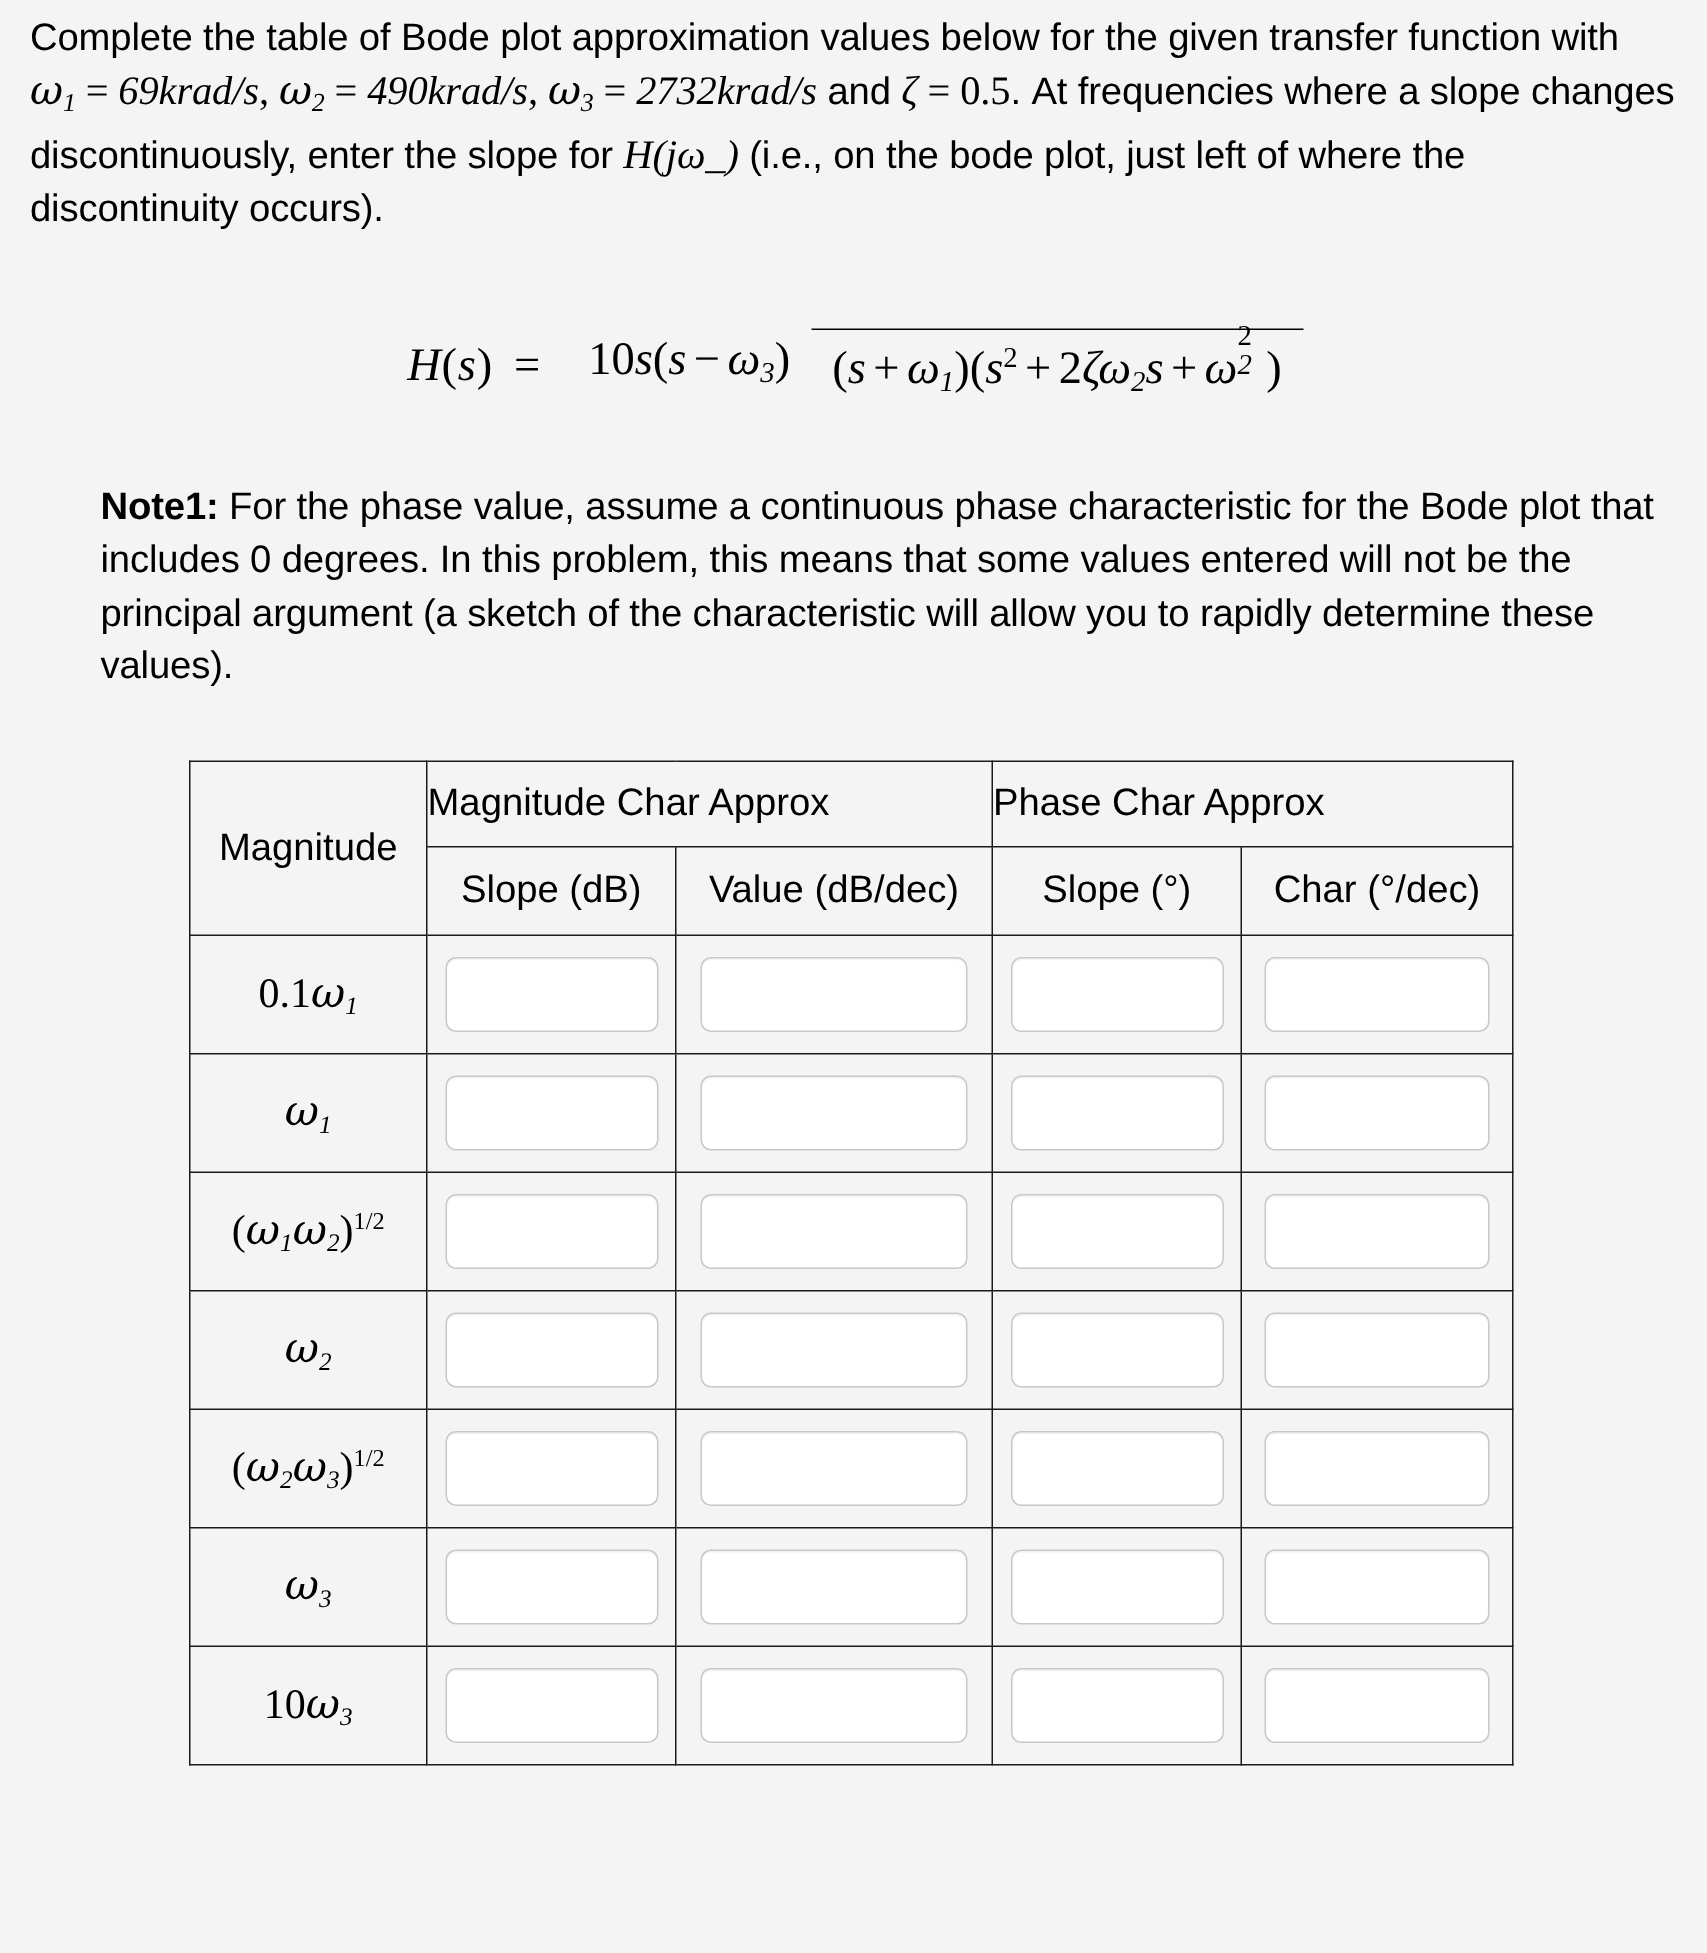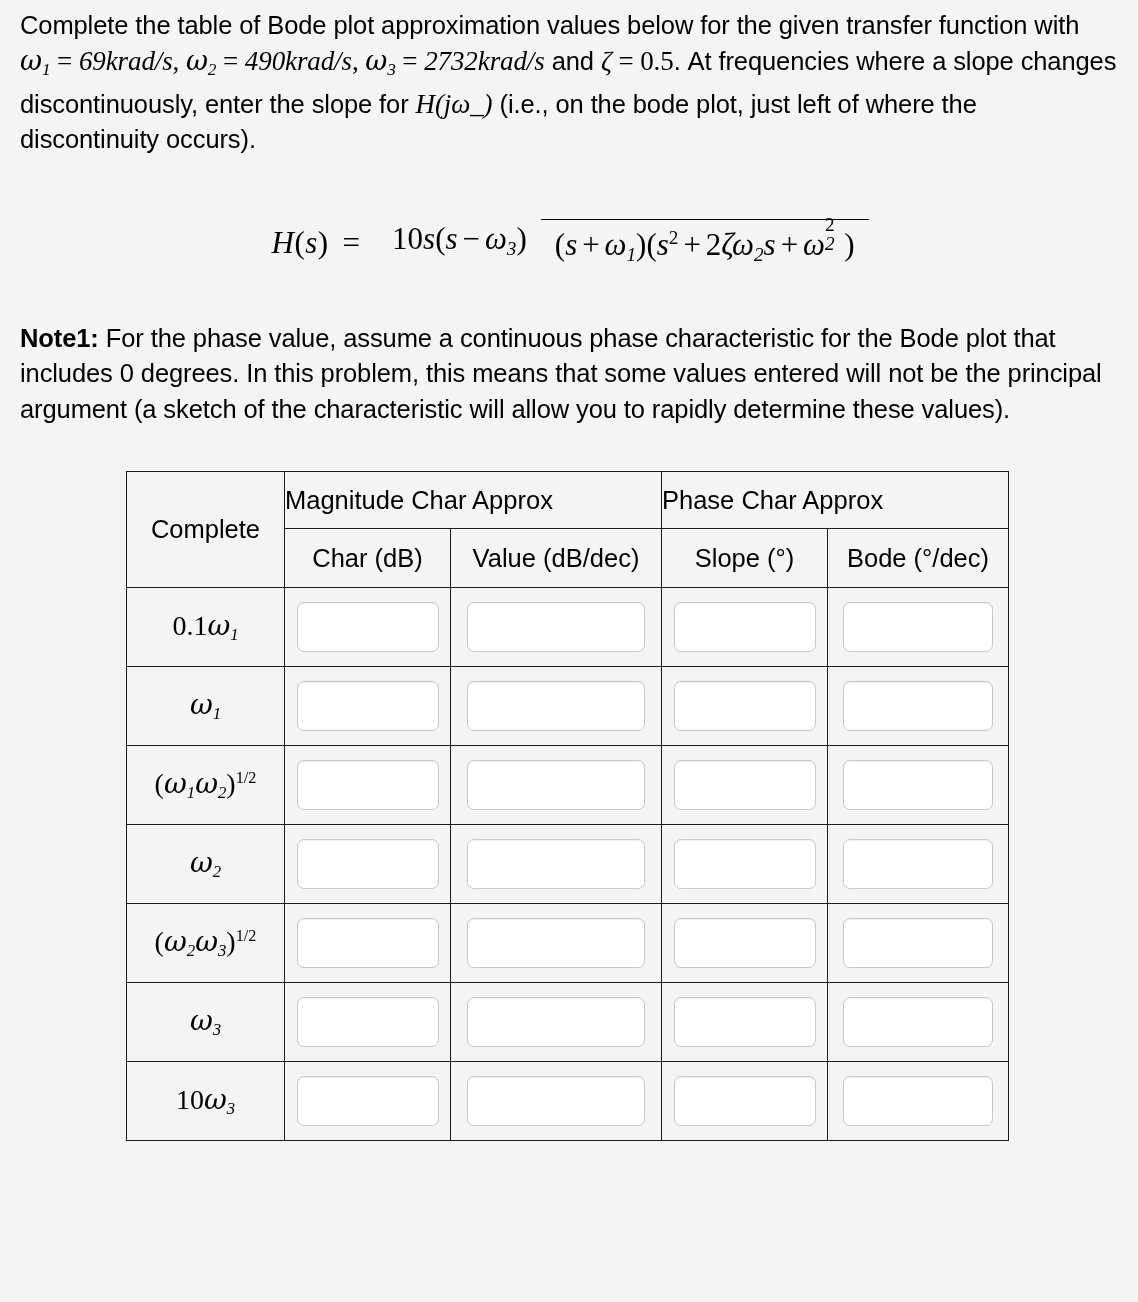--- a/index.html
+++ b/index.html
@@ -26,20 +26,21 @@
     font-size: 25.5px;
     line-height: 35px;
     letter-spacing: -0.1px;
   }
 
   .note-block {
     font-size: 25.5px;
     line-height: 35.5px;
     letter-spacing: -0.1px;
     margin-top: 26px;
+    margin-left: 47px;
   }
   .note-block.second { margin-top: 34px; }
 
   .note-label { font-weight: bold; }
 
   
   .m {
     font-family: "Liberation Serif", "DejaVu Serif", serif;
     font-style: italic;
     font-size: 27px;
@@ -241,29 +242,29 @@
     <table class="bode">
       <colgroup>
         <col class="col-freq">
           <col class="col-mval">
           <col class="col-mslp">
           <col class="col-pval">
           <col class="col-pslp">
       </colgroup>
       <thead>
         <tr>
-          <th class="freq-head" rowspan="2">Complete</th>
+          <th class="freq-head" rowspan="2">Magnitude</th>
           <th class="group-head" colspan="2">Magnitude Char Approx</th>
           <th class="group-head" colspan="2">Phase Char Approx</th>
         </tr>
         <tr>
-          <th class="sub-head">Char (dB)</th>
+          <th class="sub-head">Slope (dB)</th>
           <th class="sub-head">Value (dB/dec)</th>
           <th class="sub-head">Slope (°)</th>
-          <th class="sub-head">Bode (°/dec)</th>
+          <th class="sub-head">Char (°/dec)</th>
         </tr>
       </thead>
       <tbody>
 
         <tr>
           <td class="freq-cell">
             <span class="freq-label"><span>0.1</span><span class="om">ω</span><sub>1</sub></span>
           </td>
           <td class="input-cell col-mval">
             <input class="answer-box" type="text" value="" style="">

